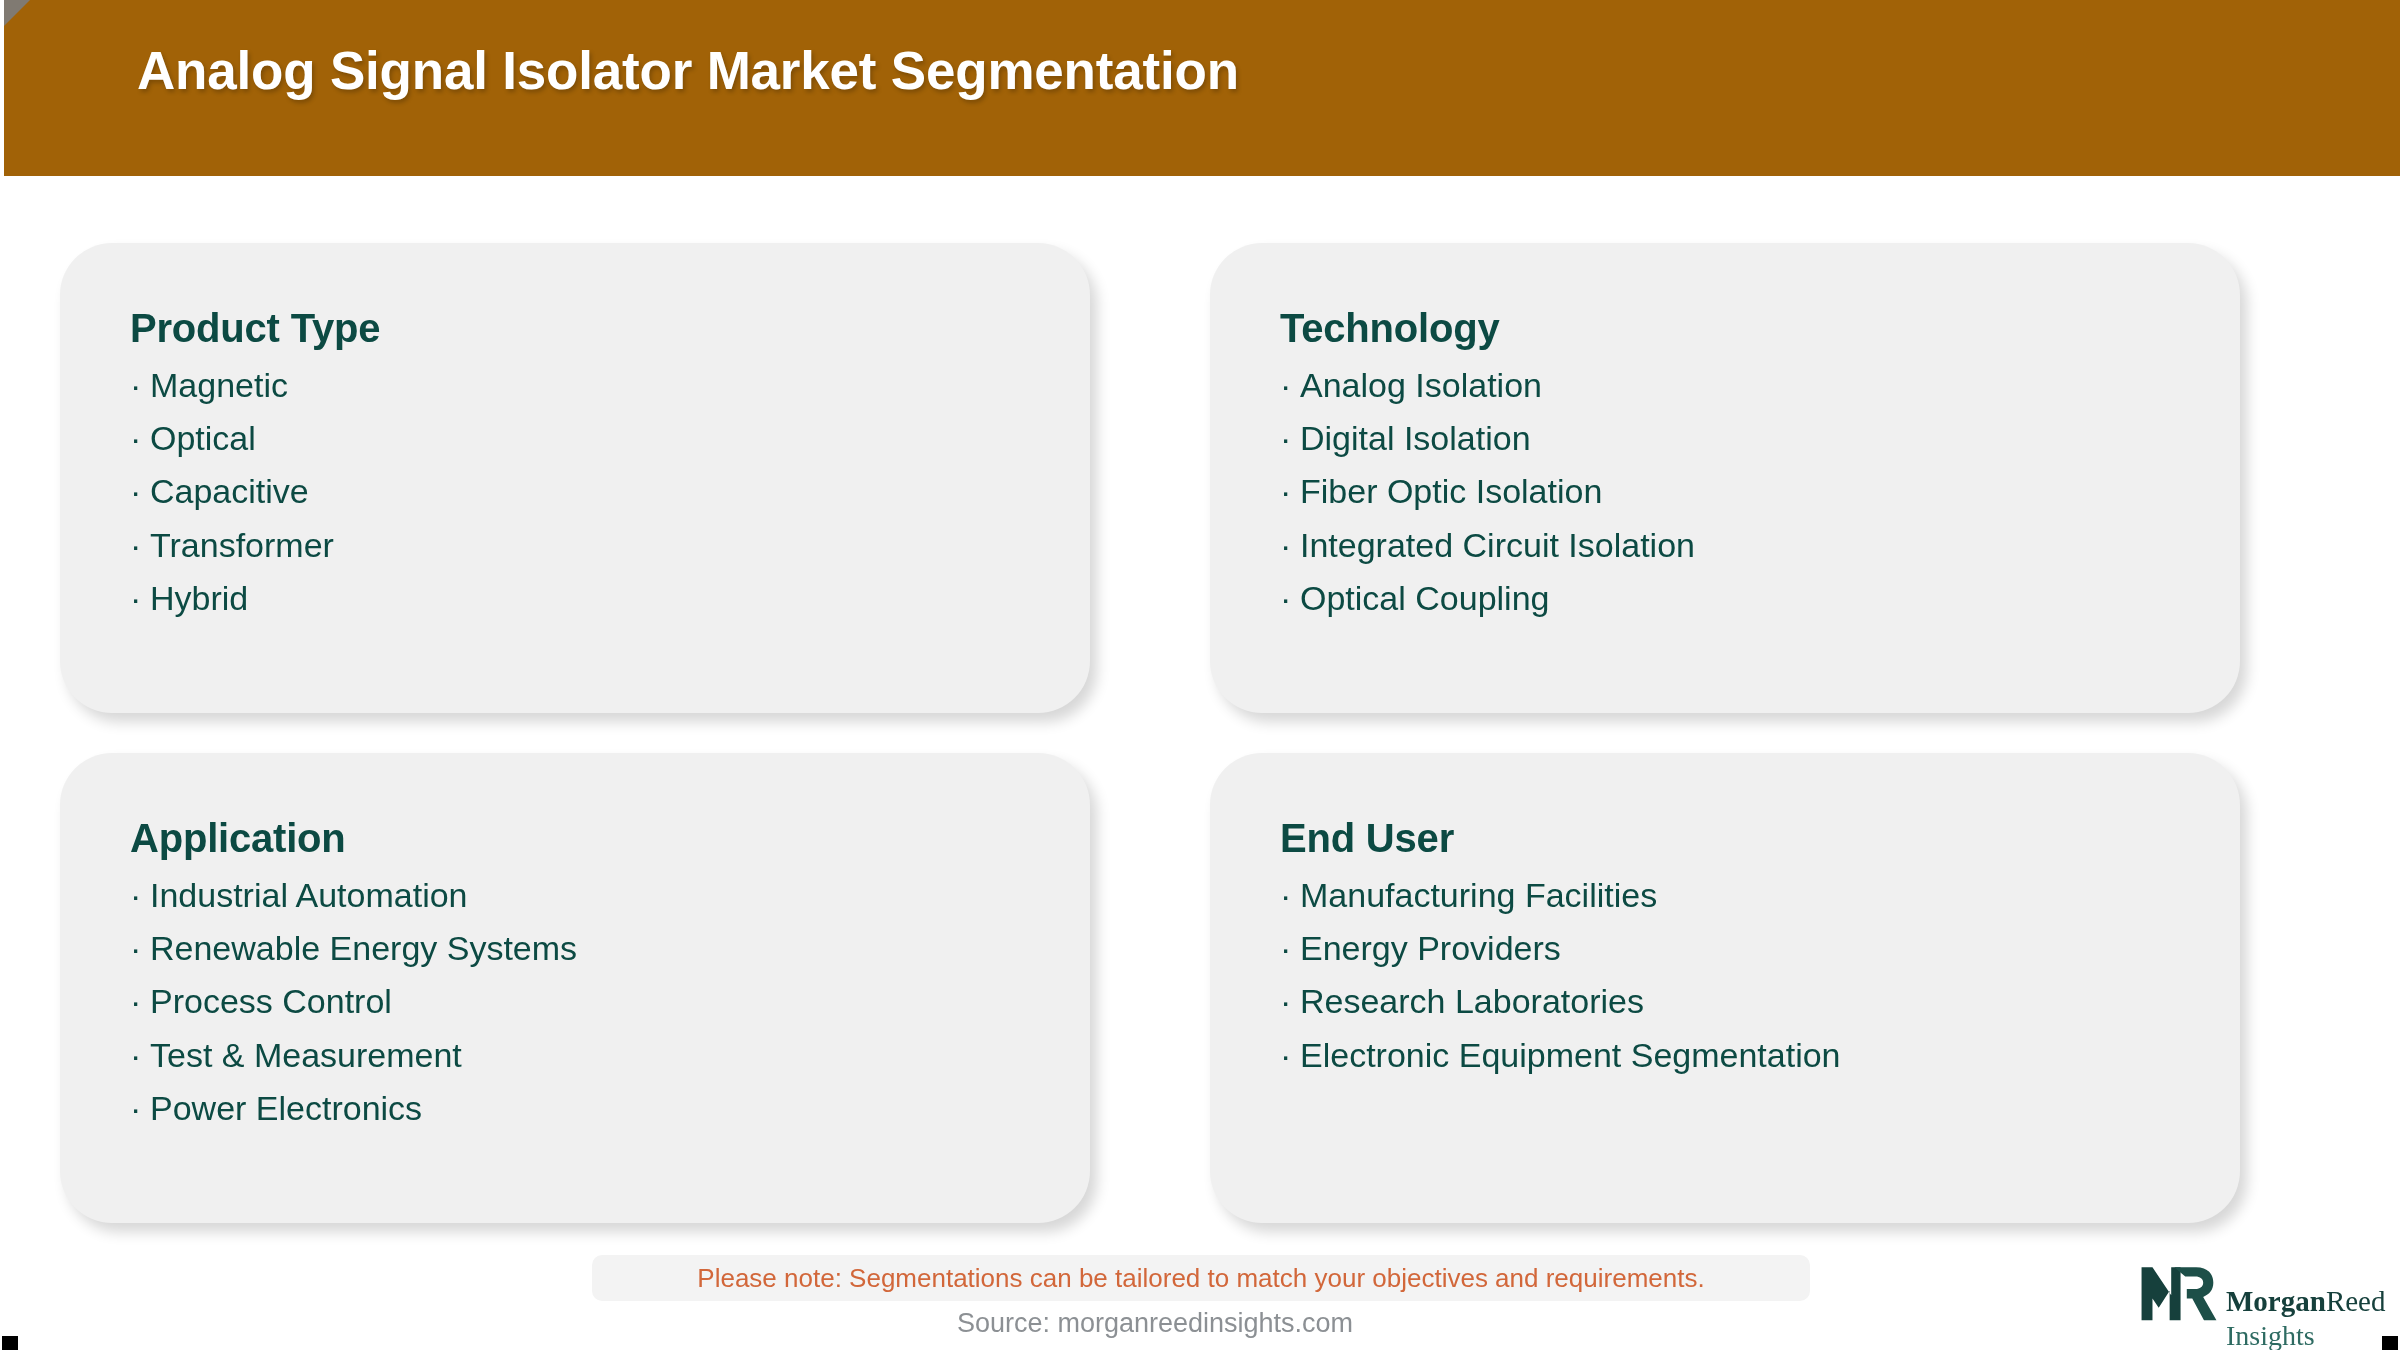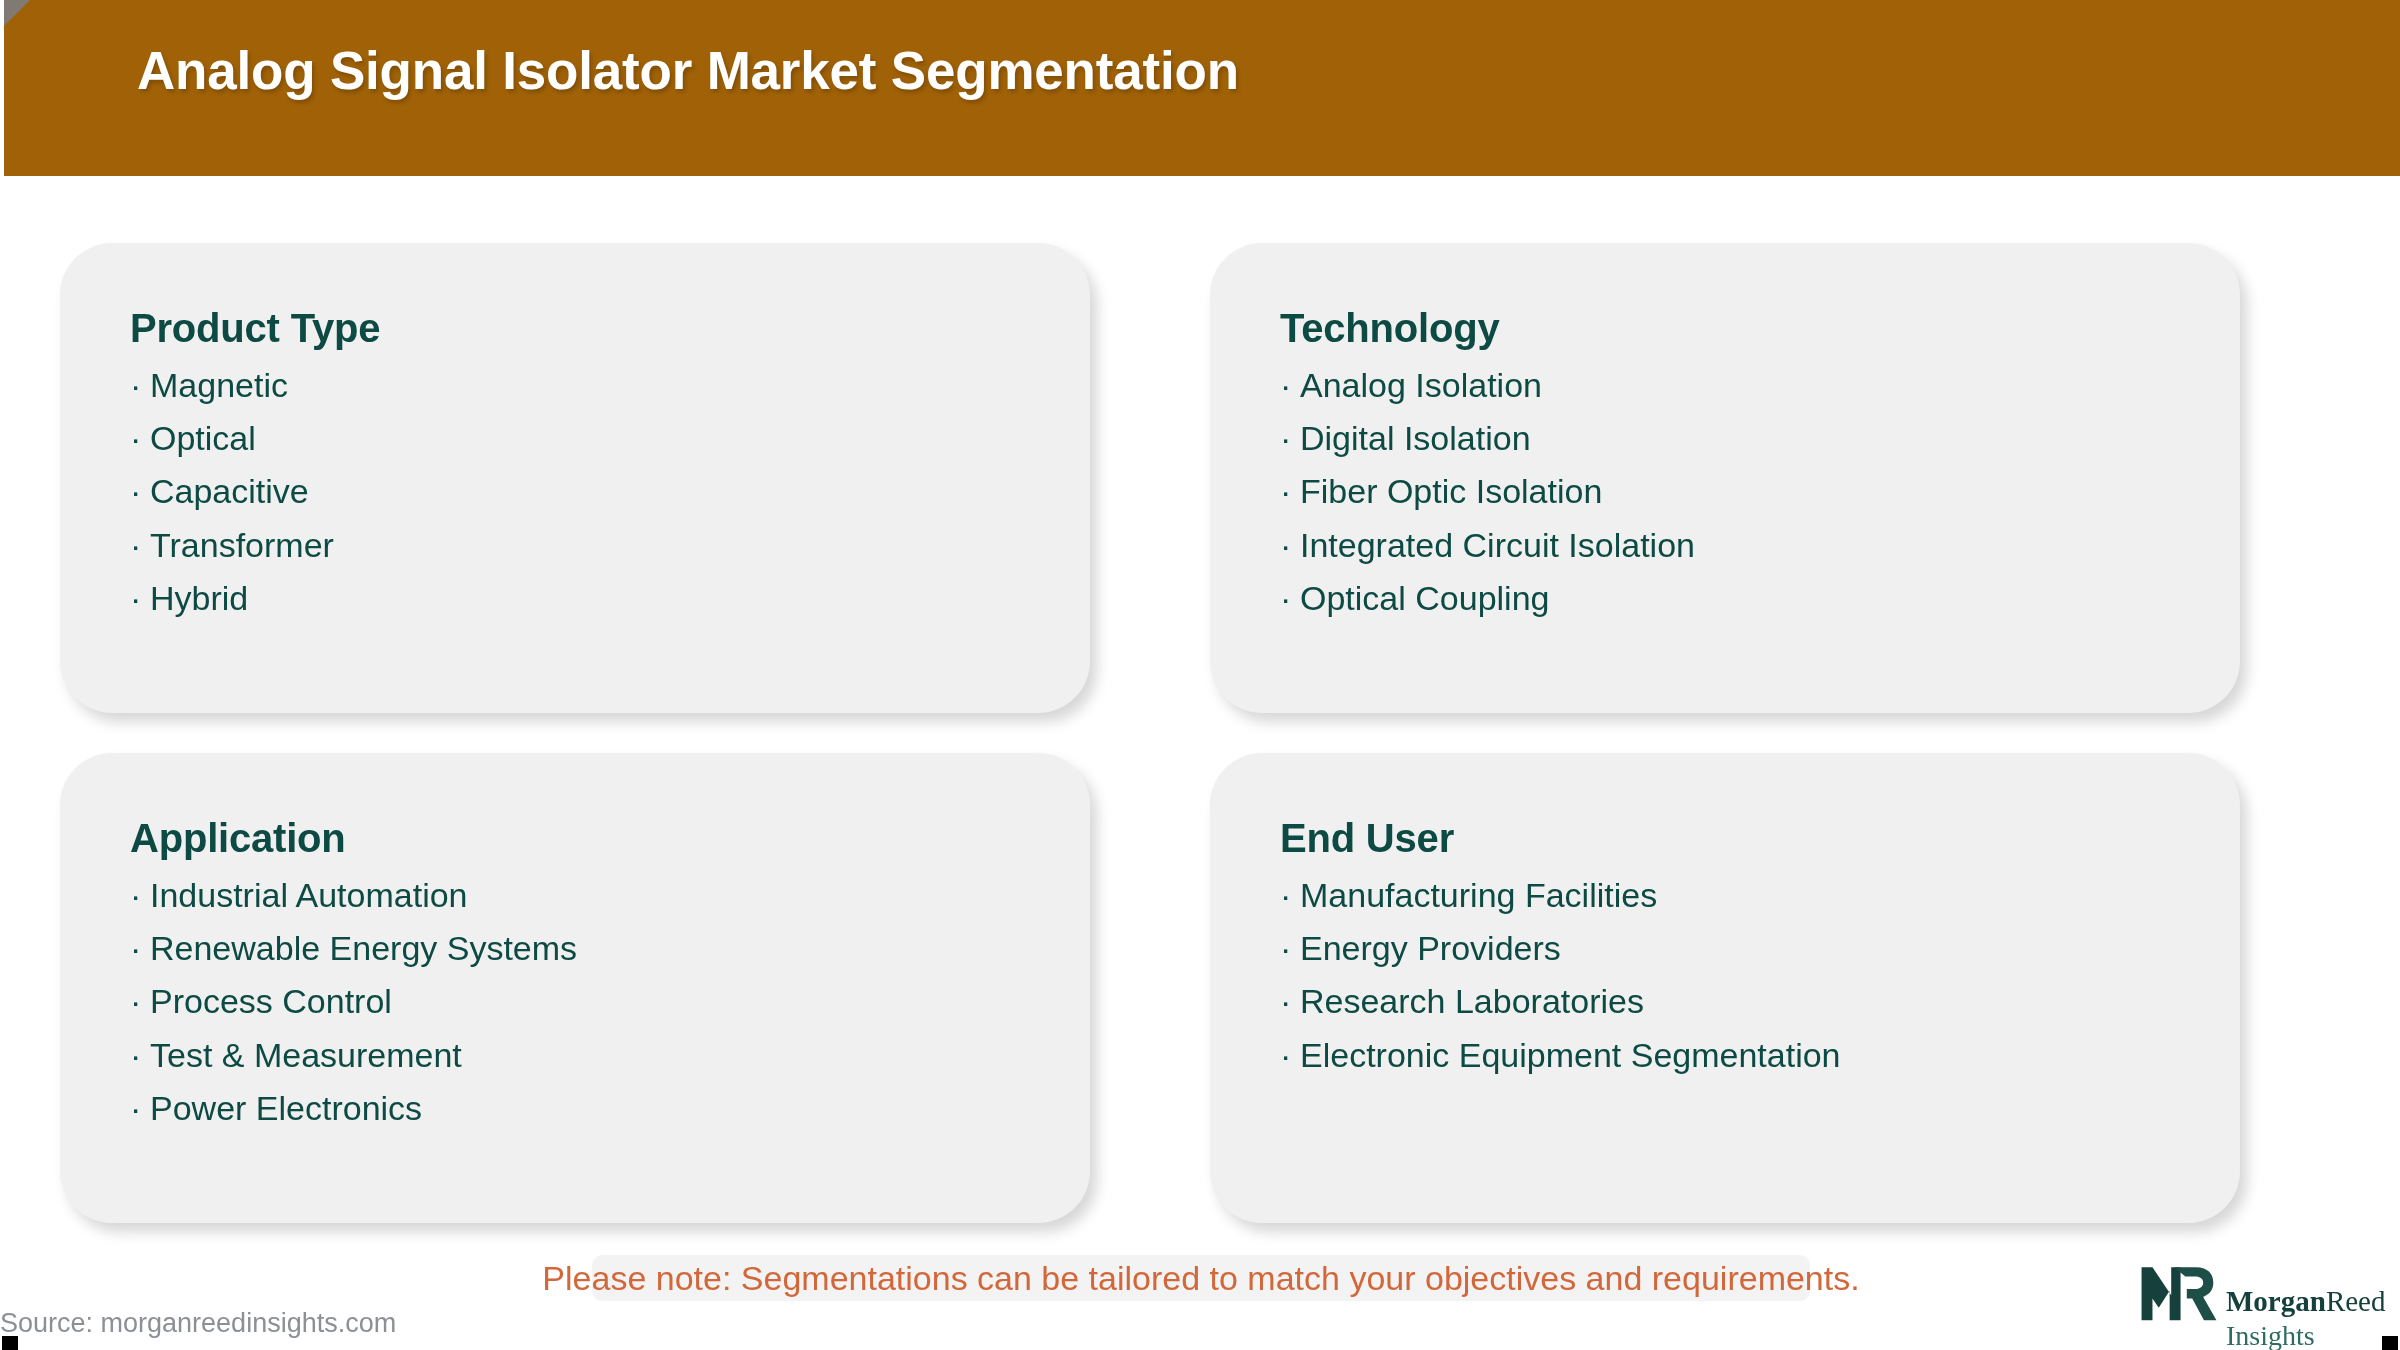--- a/index.html
+++ b/index.html
@@ -103,29 +103,30 @@
     width: 1218px;
     height: 46px;
     background: #f3f3f3;
     border-radius: 10px;
     display: flex;
     align-items: center;
     justify-content: center;
     box-sizing: border-box;
   }
   .note-text {
-    font-size: 34px;
+    font-size: 26px;
     color: #d2673a;
     white-space: nowrap;
   }
   .source-text {
     position: absolute;
     left: 0;
     top: 1308px;
     width: 2310px;
+    text-align: center;
     font-size: 27px;
     color: #8c9094;
     white-space: nowrap;
   }
 
   
   .logo {
     position: absolute;
     left: 2140px;
     top: 1262px;

